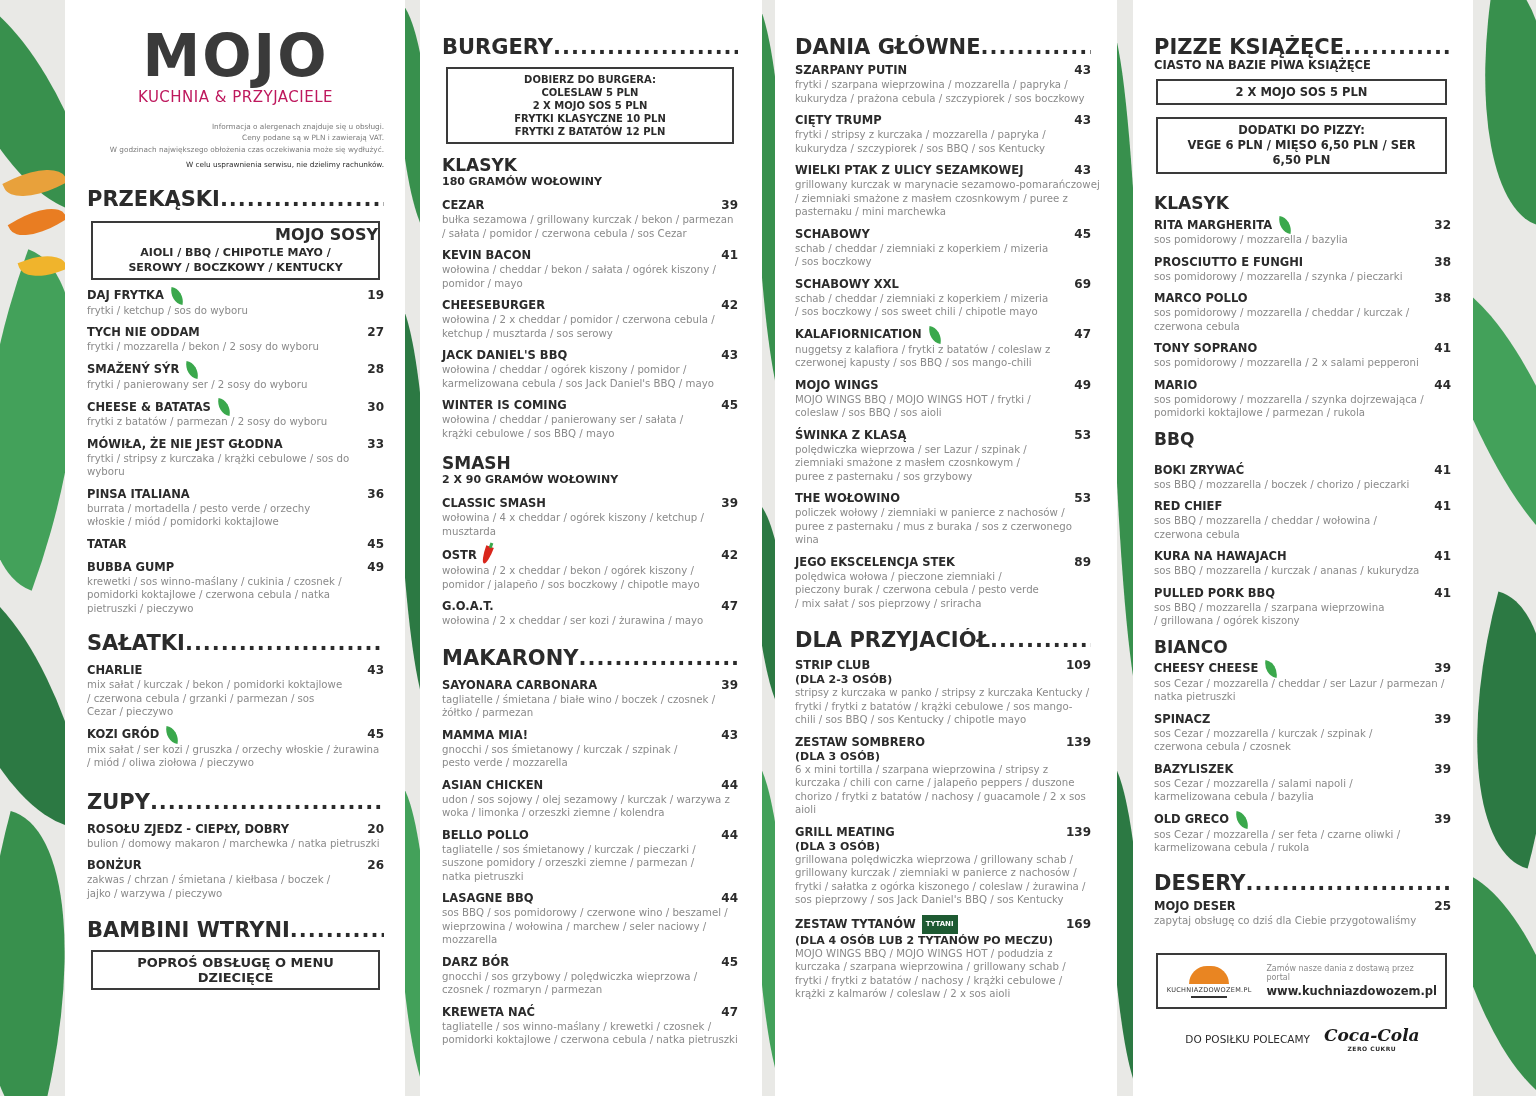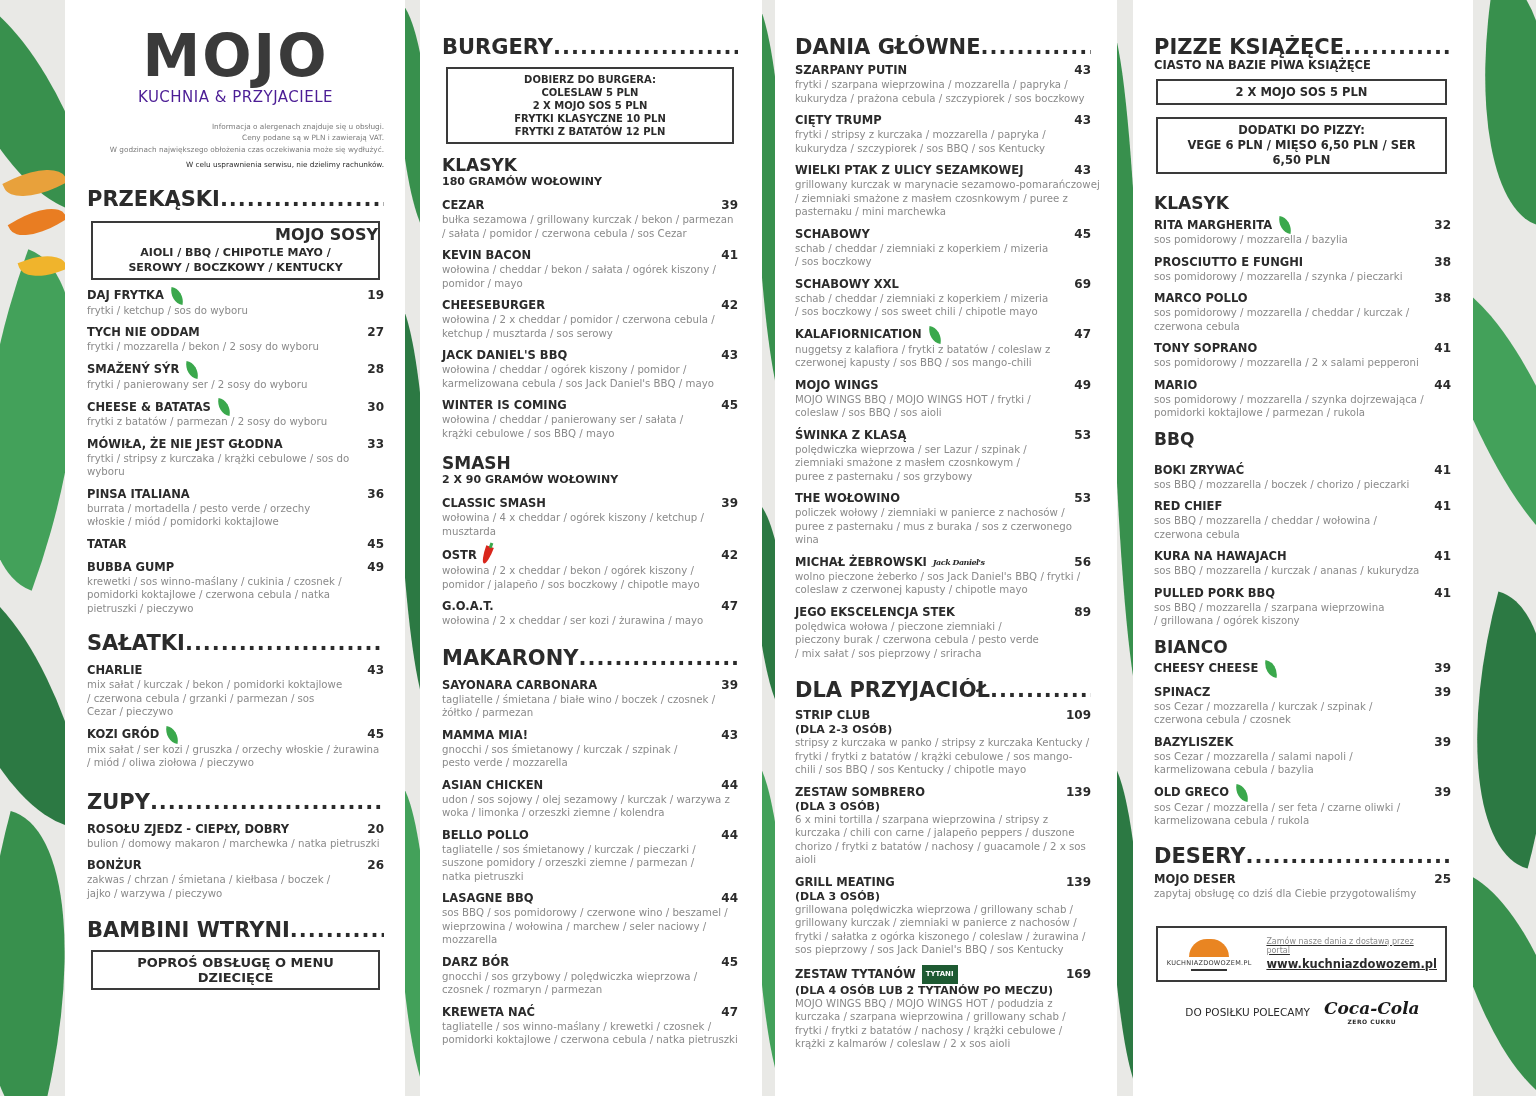--- a/index.html
+++ b/index.html
@@ -54,21 +54,21 @@
   }
   .chili-icon::before {
     content: ""; position: absolute; top: -4px; left: 3px; width: 3px; height: 5px; background: #3aa84c;
   }
   .jd-icon { font-family: "DejaVu Serif", serif; font-size: 8px; font-weight: bold; font-style: italic; letter-spacing: -0.5px; }
   .tyskie-icon { display: inline-block; background: #1e5a32; color: #fff; font-size: 7px; font-weight: bold; padding: 2px 4px; }
   .logo {
     font-weight: 900; font-size: 58px; letter-spacing: 2px; color: #3a3a3a;
     text-align: center; line-height: 60px; font-family: "DejaVu Sans", sans-serif;
   }
-  .logo-sub { text-align: center; font-size: 15px; color: #4c1d95; letter-spacing: 0.5px; margin-top: 2px; }
+  .logo-sub { text-align: center; font-size: 15px; color: #be185d; letter-spacing: 0.5px; margin-top: 2px; }
   .info { font-size: 7.3px; line-height: 10.5px; color: #7a7a7a; }
   .info-bold { font-size: 7.3px; color: #2b2b2b; }
 </style>
 </head>
 <body>
 
 <div class="bg-strip" style="left:0;width:65px;">
   <div class="grey"></div>
   <div class="leaf" style="left:-40px;top:-30px;width:110px;height:260px;transform:rotate(-15deg);"></div>
   <div class="leaf l2" style="left:-30px;top:260px;width:120px;height:320px;transform:rotate(20deg);"></div>
@@ -441,30 +441,20 @@
     </div>
     <div class="item">
       <div class="item-head">
           <span class="item-name">THE WOŁOWINO</span>
           <span class="item-price">53</span>
         </div>
       <div class="item-desc">policzek wołowy / ziemniaki w panierce z nachosów / puree z pasternaku / mus z buraka / sos z czerwonego wina</div>
     </div>
     <div class="item">
       <div class="item-head">
-          <span class="item-name">
-            <span>MICHAŁ ŻEBROWSKI</span>
-            <span class="jd-icon">Jack Daniel's</span>
-          </span>
-          <span class="item-price">56</span>
-        </div>
-      <div class="item-desc">wolno pieczone żeberko / sos Jack Daniel's BBQ / frytki / coleslaw z czerwonej kapusty / chipotle mayo</div>
-    </div>
-    <div class="item">
-      <div class="item-head">
           <span class="item-name">JEGO EKSCELENCJA STEK</span>
           <span class="item-price">89</span>
         </div>
       <div class="item-desc" style="padding-right:50px;">polędwica wołowa / pieczone ziemniaki / pieczony burak / czerwona cebula / pesto verde / mix sałat / sos pieprzowy / sriracha</div>
     </div>
   </div>
 
   <div class="sec-title" style="margin-top:18px;">
     <span>DLA PRZYJACIÓŁ</span><span class="dots">..................</span>
   </div>
@@ -595,20 +585,21 @@
   <div class="sub-title" style="margin-top:10px;">BIANCO</div>
   <div>
     <div class="item" style="margin-top:4px;">
       <div class="item-head">
           <span class="item-name">
             <span>CHEESY CHEESE</span>
             <span class="leaf-icon"></span>
           </span>
           <span class="item-price">39</span>
         </div>
+      <div class="item-desc">sos Cezar / mozzarella / cheddar / ser Lazur / parmezan / natka pietruszki</div>
     </div>
     <div class="item">
       <div class="item-head">
           <span class="item-name">SPINACZ</span>
           <span class="item-price">39</span>
         </div>
       <div class="item-desc" style="padding-right:60px;">sos Cezar / mozzarella / kurczak / szpinak / czerwona cebula / czosnek</div>
     </div>
     <div class="item">
       <div class="item-head">
@@ -639,21 +630,21 @@
       </div>
     <div class="item-desc">zapytaj obsługę co dziś dla Ciebie przygotowaliśmy</div>
   </div>
 
   <div class="box" style="margin:26px 4px 0 2px;height:56px;display:flex;align-items:center;text-align:left;padding:0 8px;">
     <div style="width:88px;display:flex;flex-direction:column;align-items:center;">
       <div style="width:40px;height:18px;background:#e98522;border-radius:20px 20px 0 0;margin-top:2px;"></div>
       <div style="font-size:6.5px;letter-spacing:0.3px;color:#333;margin-top:2px;font-weight:normal;">KUCHNIAZDOWOZEM.PL</div>
       <div style="width:36px;height:2px;background:#333;margin-top:2px;"></div>
     </div>
-    <div style="margin-left:14px;text-decoration:underline;">
+    <div style="margin-left:14px;">
       <div style="font-size:8px;color:#8a8a8a;font-weight:normal;">Zamów nasze dania z dostawą przez portal</div>
       <div style="font-size:11.5px;font-weight:900;color:#2b2b2b;margin-top:2px;">www.kuchniazdowozem.pl</div>
     </div>
   </div>
 
   <div style="display:flex;align-items:center;justify-content:center;margin-top:16px;gap:14px;">
     <span style="font-size:10.5px;color:#2b2b2b;">DO POSIŁKU POLECAMY</span>
     <span style="display:flex;flex-direction:column;align-items:center;">
       <span style="font-family:'DejaVu Serif',serif;font-style:italic;font-weight:bold;font-size:17px;color:#1a1a1a;">Coca-Cola</span>
       <span style="font-size:6px;font-weight:900;letter-spacing:0.5px;">ZERO CUKRU</span>

